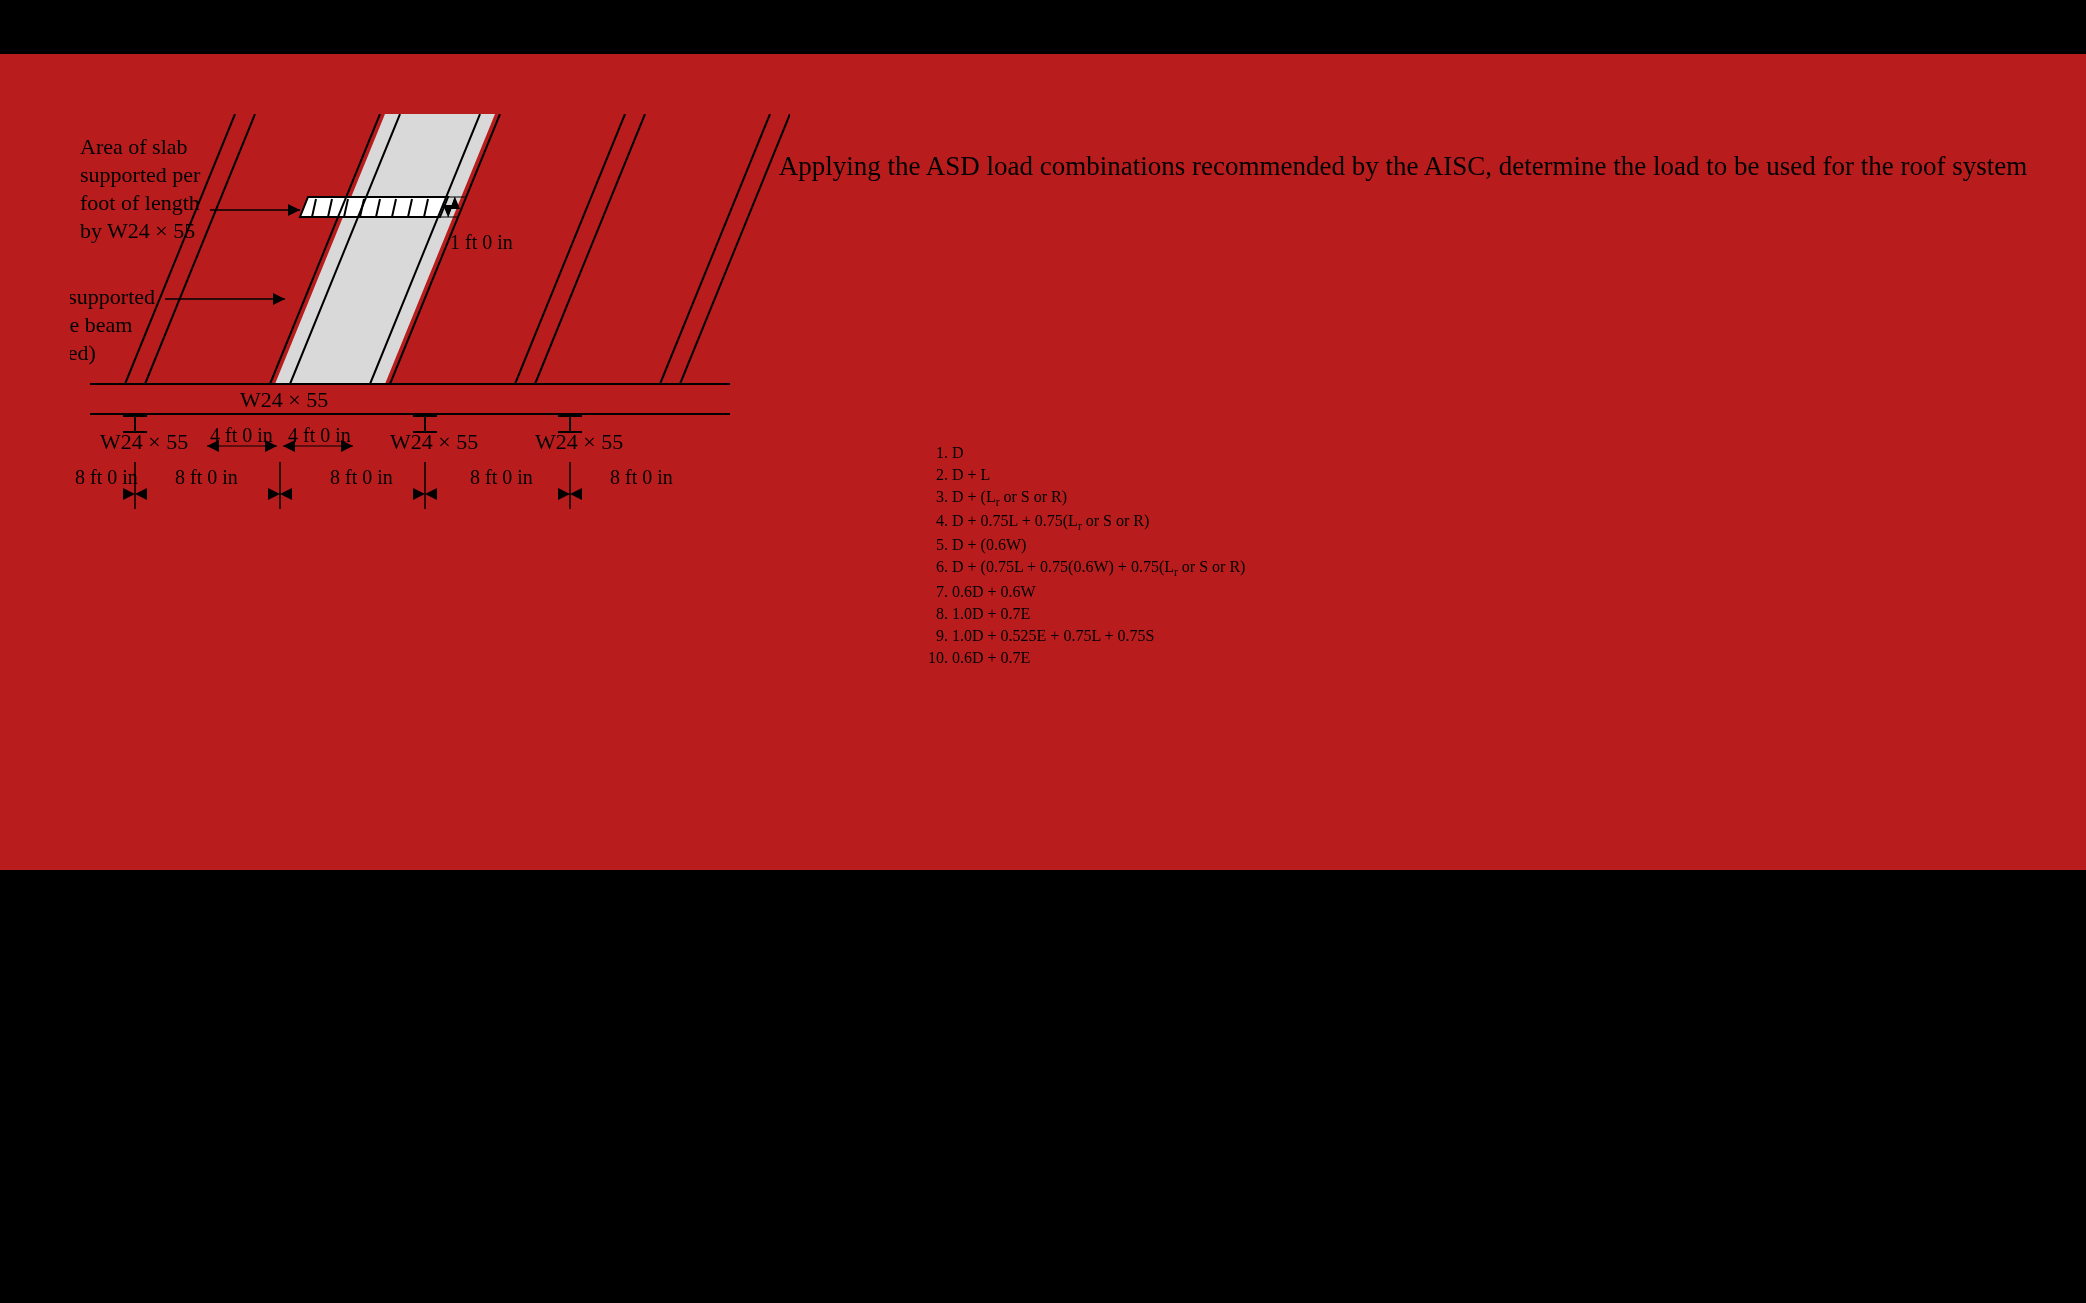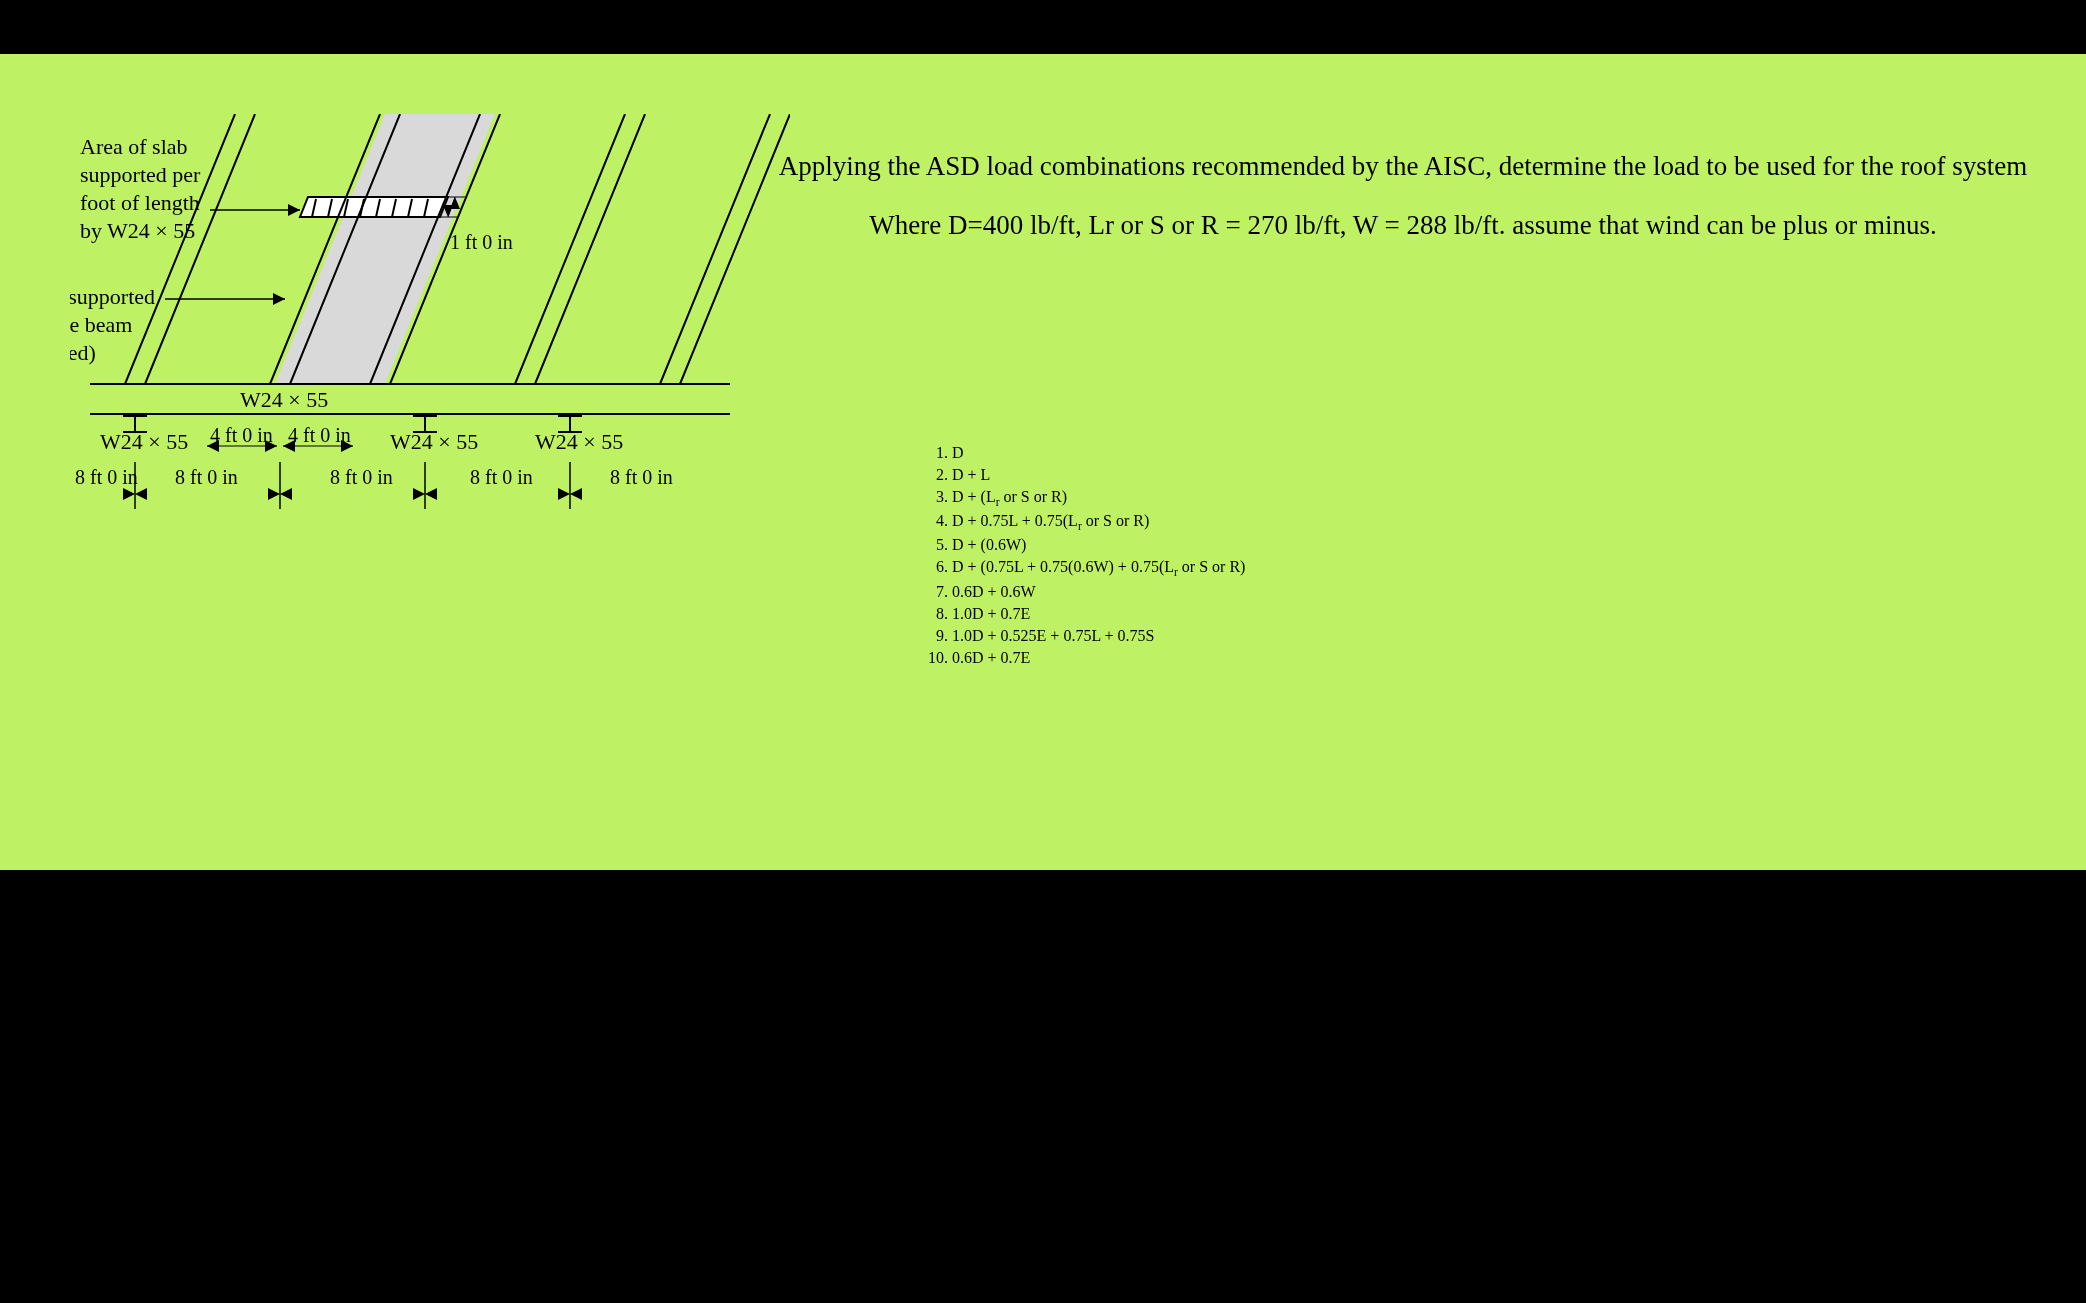--- a/index.html
+++ b/index.html
@@ -1,19 +1,19 @@
 <!DOCTYPE html>
 <html><head>
 <meta charset="utf-8">
 <style>
   html, body { margin: 0; padding: 0; background: #000; font-family: "Times New Roman", Times, serif; }
   .black-band { width: 100%; background: #000; }
   .top-band { height: 54px; }
   .bottom-band { height: 100px; position: absolute; left:0; right:0; top: 870px; }
-  .page { background: #bef264; position: relative; width: 100%; min-height: 816px; text-decoration: underline; }
+  .page { background: #b91c1c; position: relative; width: 100%; min-height: 816px; text-decoration: underline; }
   .content { position: relative; width: 100%; height: 816px; }
 
   
   .figure { position: absolute; left: 70px; top: 60px; width: 720px; height: 430px; }
   .figure svg text { font-family: "Times New Roman", Times, serif; }
   .lbl { font-size: 22px; fill: #000; }
   .lbls { font-size: 20px; fill: #000; }
 
   
   .prose { position: absolute; left: 740px; top: 95px; right: 20px; font-size: 27px; line-height: 1.3; color:#000; }
@@ -139,21 +139,20 @@
           <polygon points="355,380 343,374 343,386" fill="#000"></polygon>
           <polygon points="355,380 367,374 367,386" fill="#000"></polygon>
           <polygon points="500,380 488,374 488,386" fill="#000"></polygon>
           <polygon points="500,380 512,374 512,386" fill="#000"></polygon>
         </g>
       </svg>
     </div>
 
     <div class="prose">
       <p>Applying the ASD load combinations recommended by the AISC, determine the load to be used for the roof system</p>
-      <p>Where D=400 lb/ft, Lr or S or R = 270 lb/ft, W = 288 lb/ft. assume that wind can be plus or minus.</p>
     </div>
 
     <div class="combos">
       <ol>
         <li><span>D</span></li>
         <li><span>D + L</span></li>
         <li><span>D + (L</span><span class="sub">r</span><span> or S or R)</span></li>
         <li><span>D + 0.75L + 0.75(L</span><span class="sub">r</span><span> or S or R)</span></li>
         <li><span>D + (0.6W)</span></li>
         <li><span>D + (0.75L + 0.75(0.6W) + 0.75(L</span><span class="sub">r</span><span> or S or R)</span></li>

